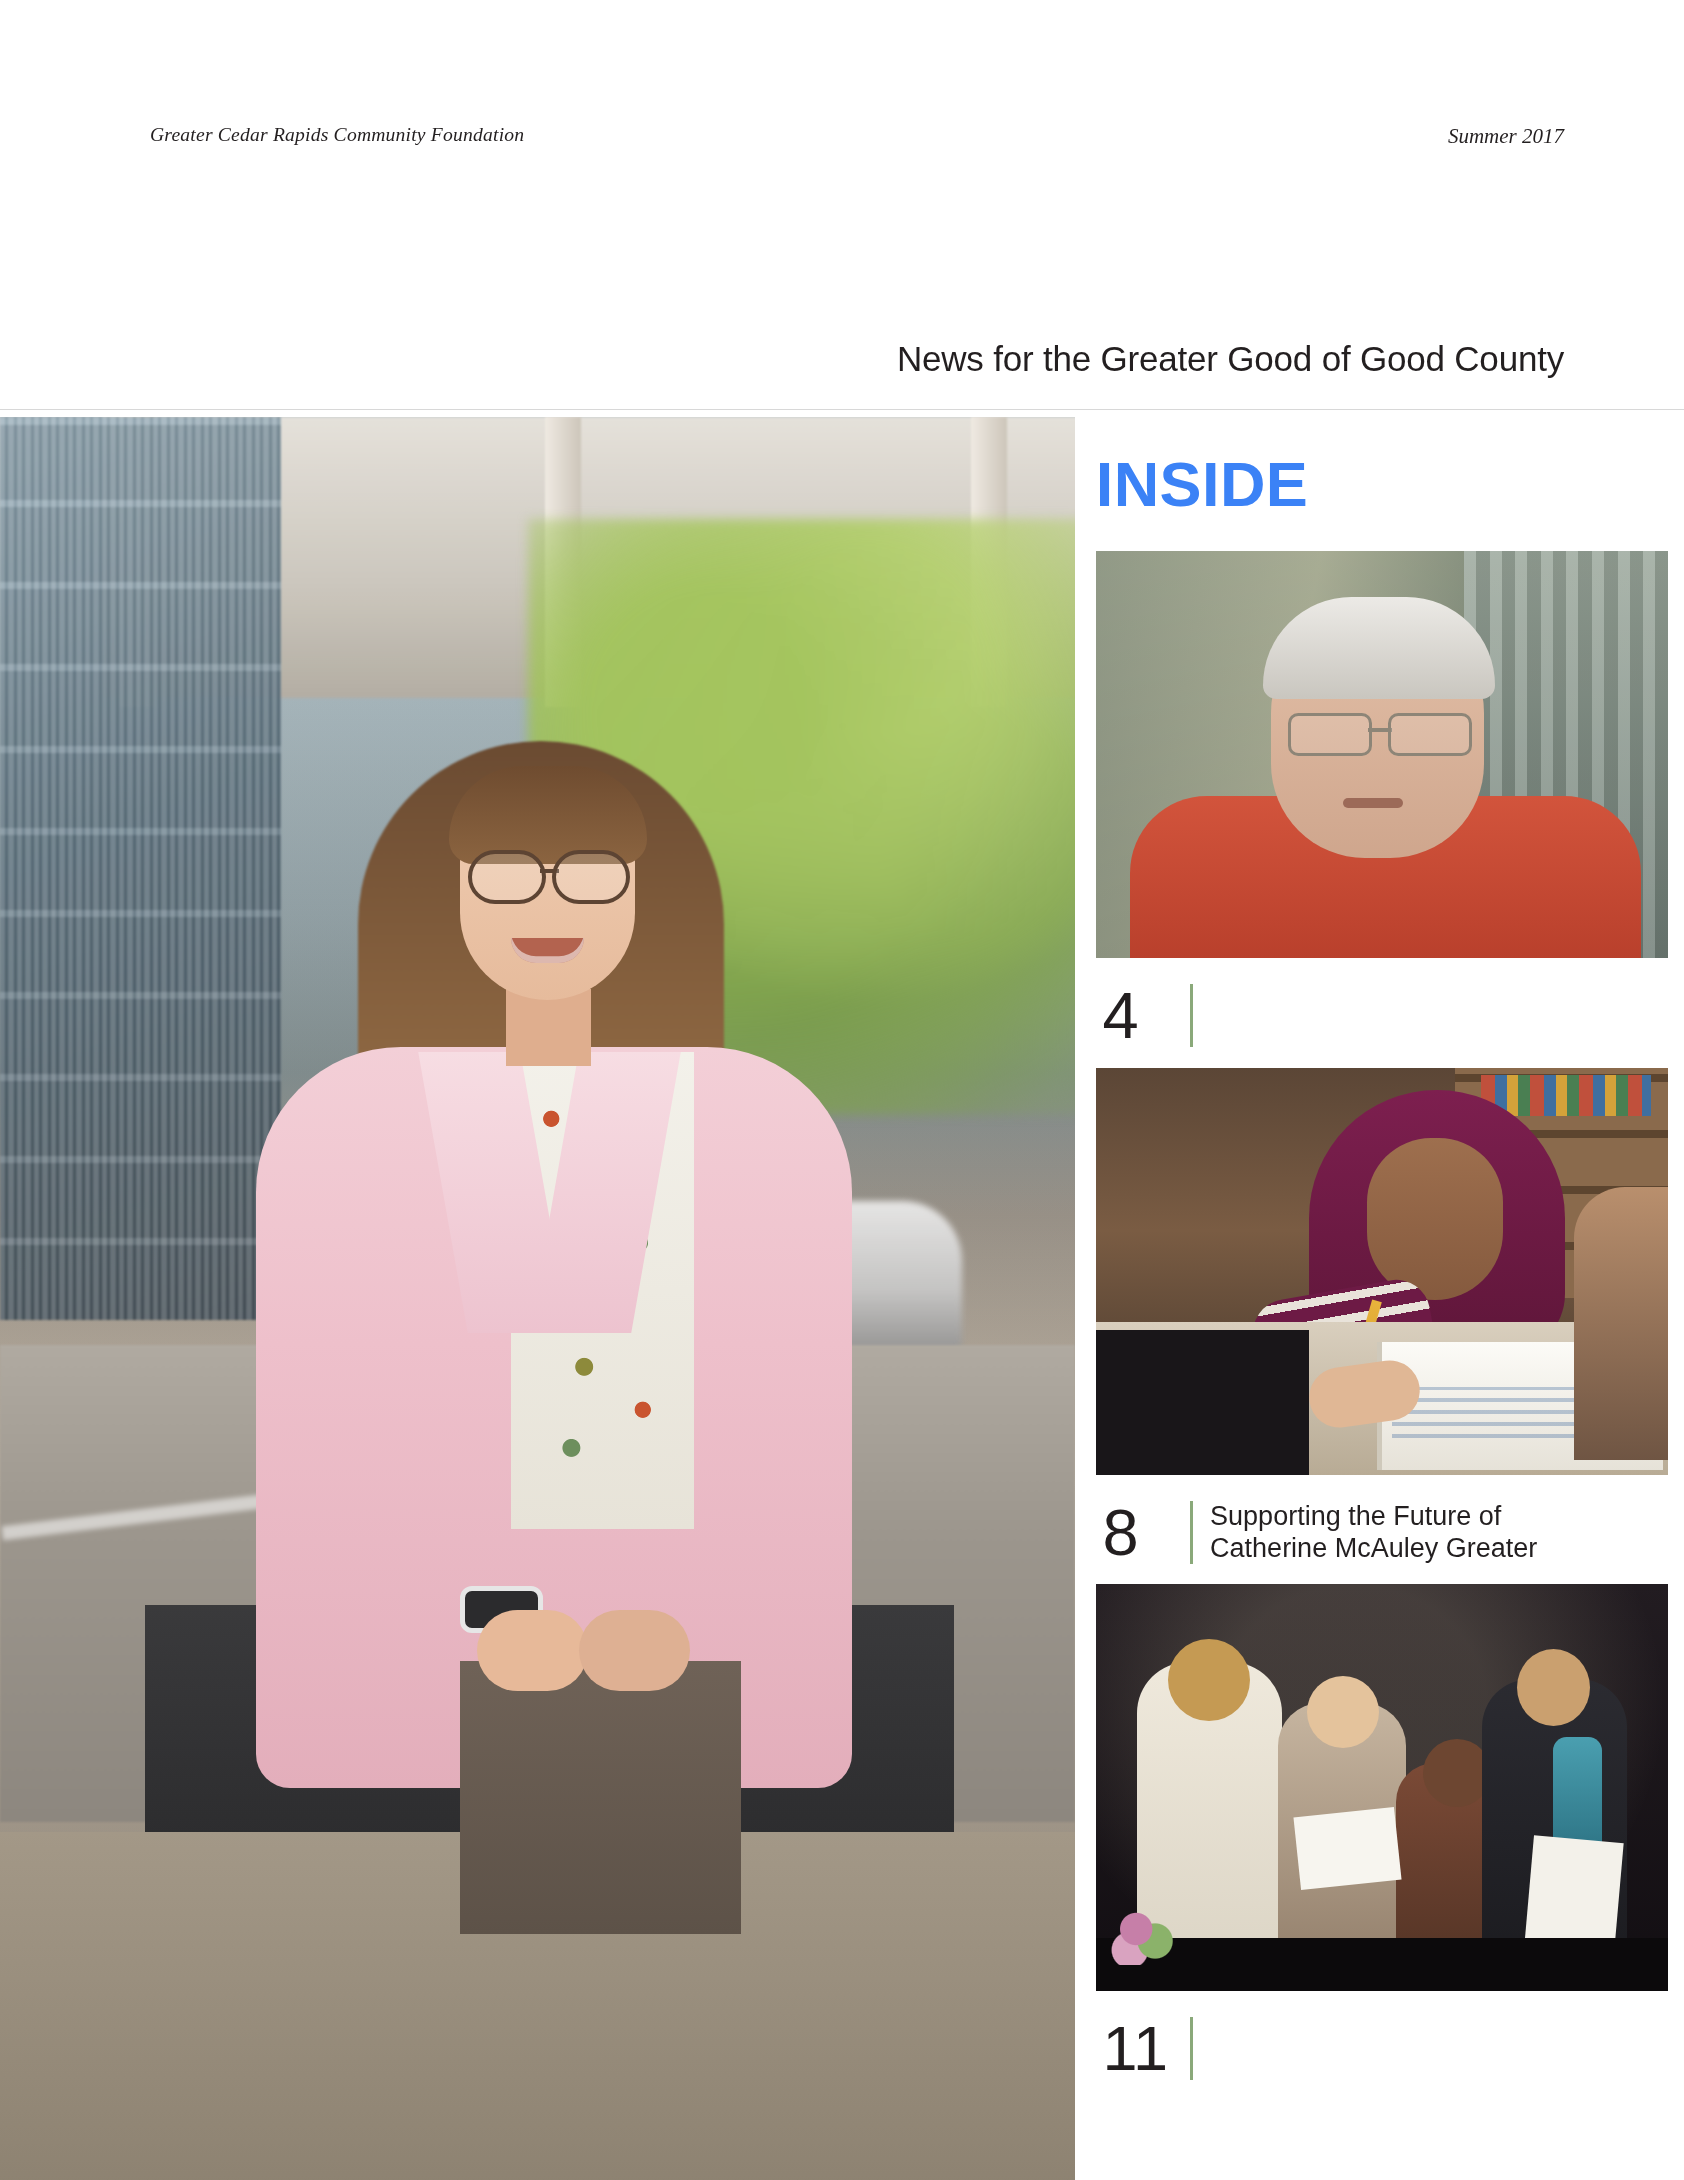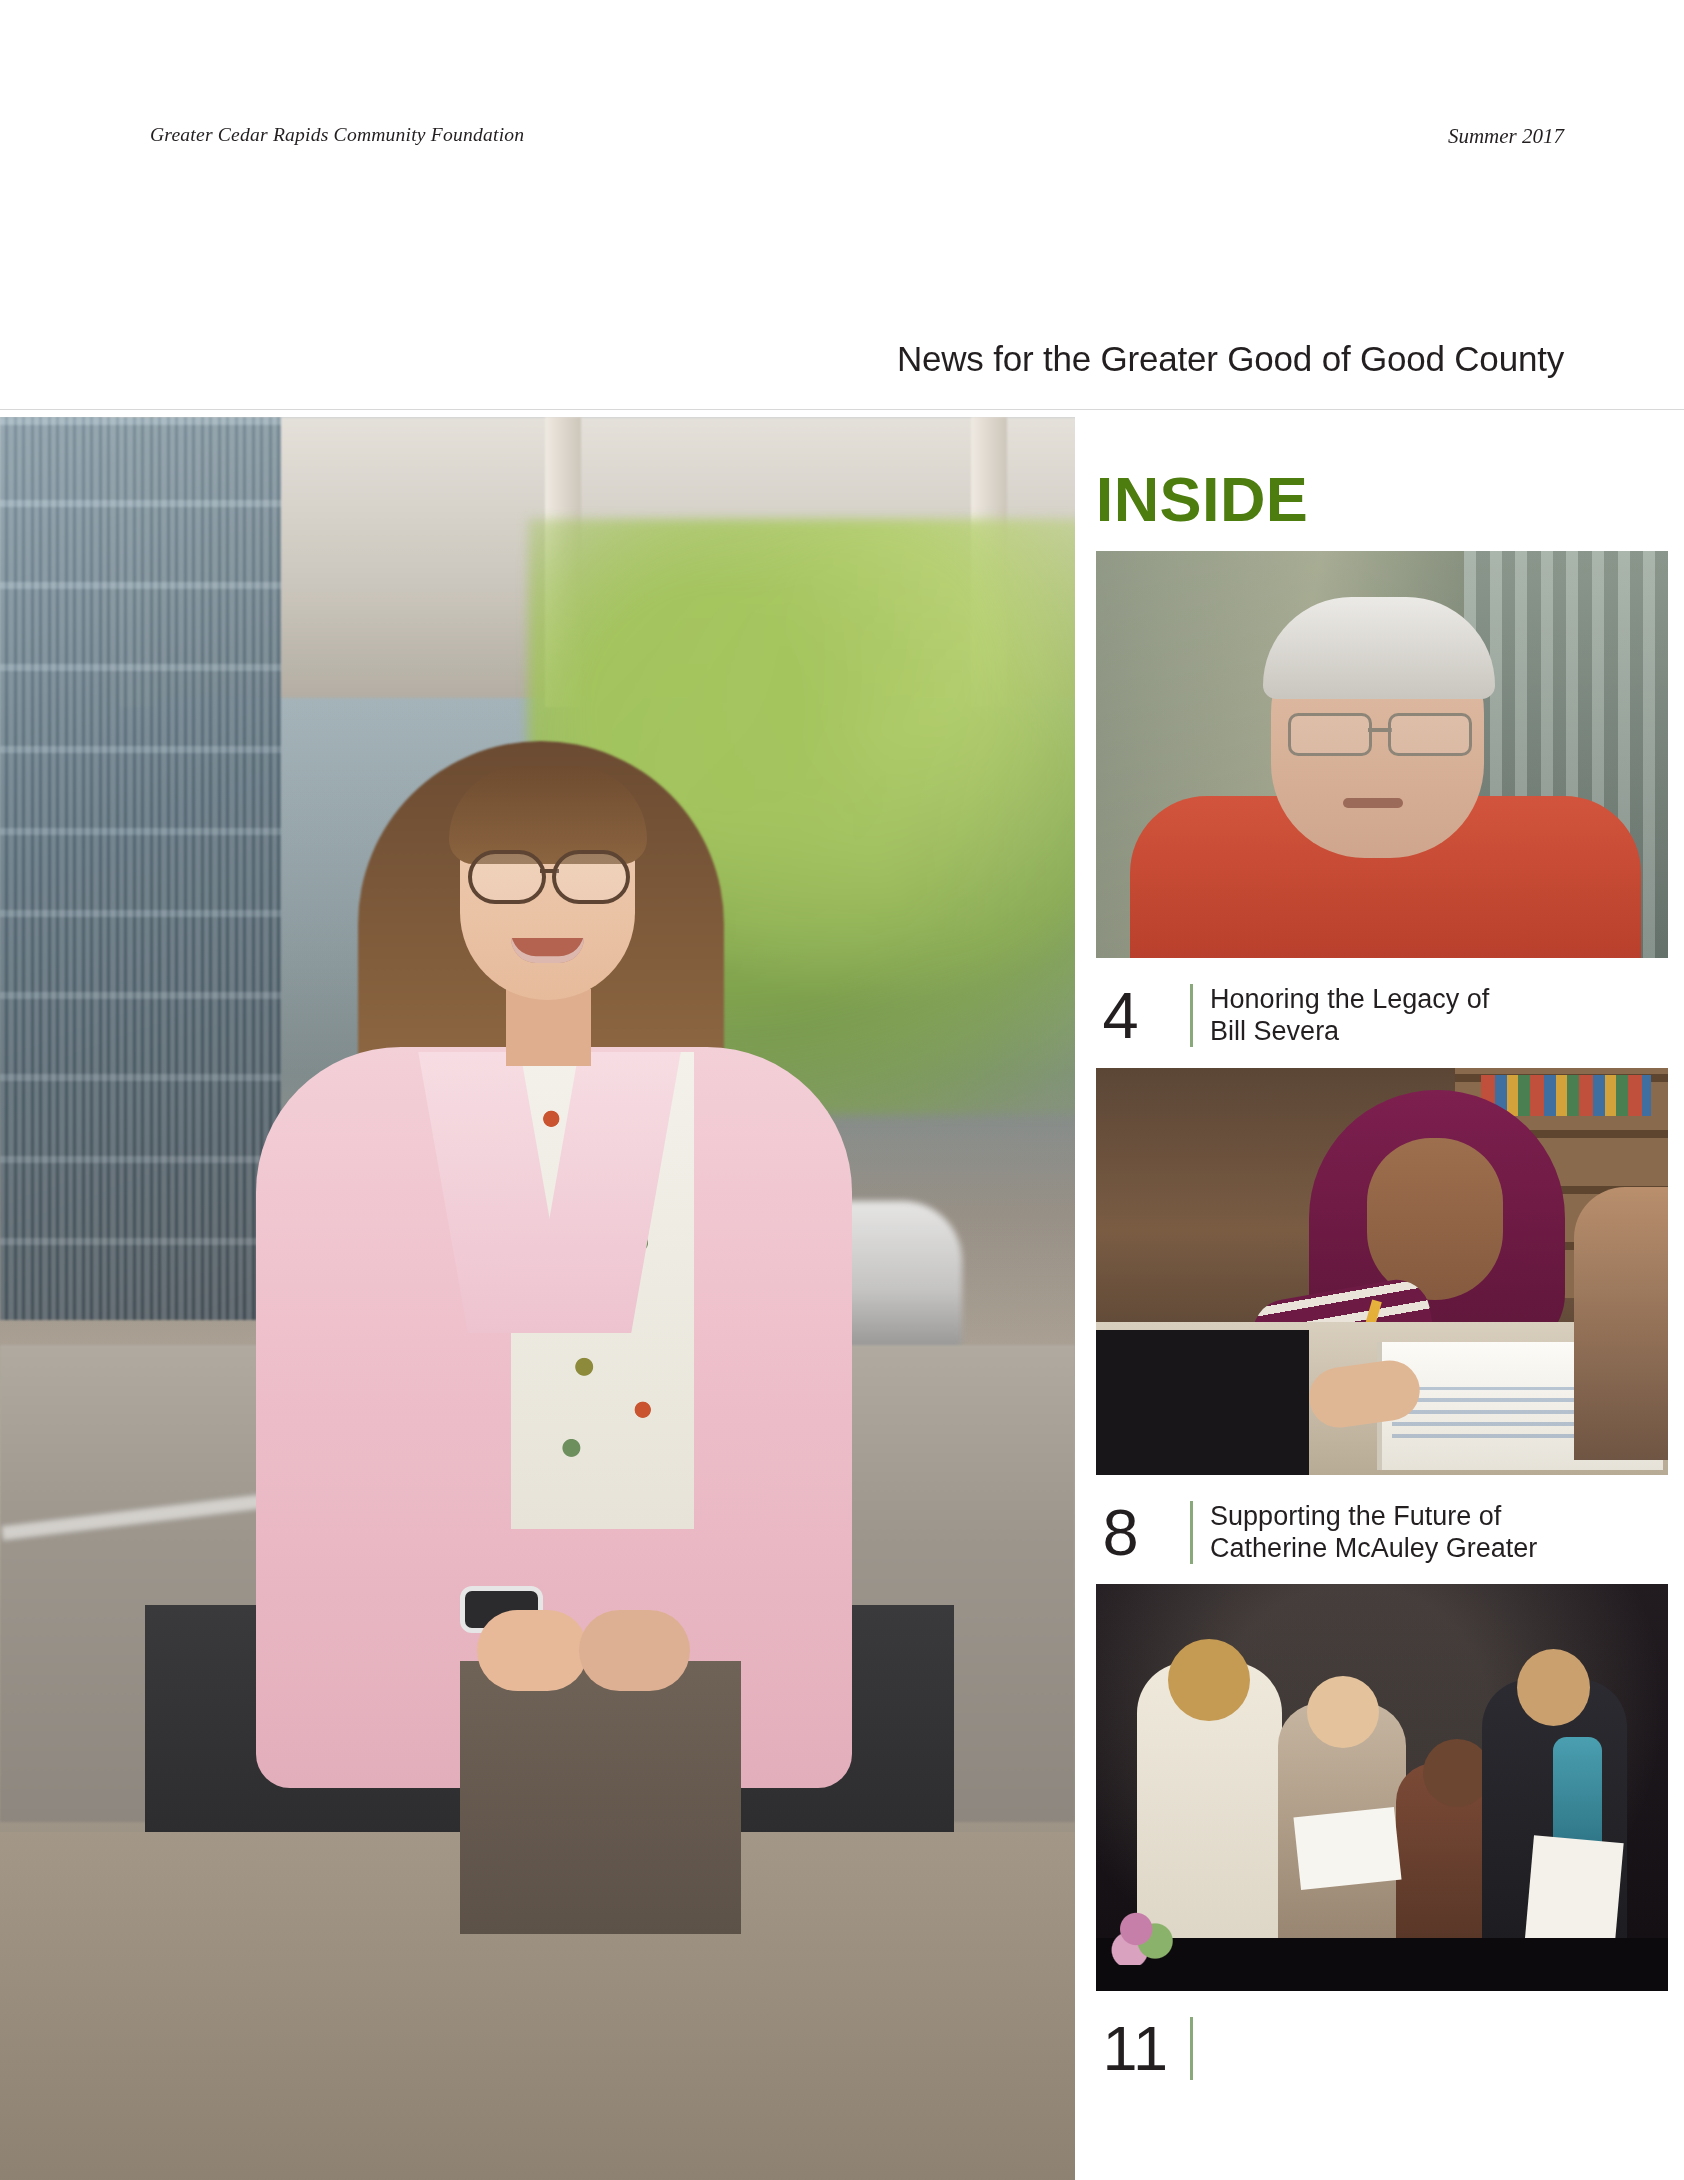--- a/index.html
+++ b/index.html
@@ -332,24 +332,24 @@
   .right-col {
     position: absolute;
     left: 1089px;
     top: 0;
     width: 596px;
     height: 1771px;
   }
   .inside-head {
     position: absolute;
     left: 6.8px;
-    top: 53px;
+    top: 38px;
     font-size: 63px;
     font-weight: bold;
-    color: #4d7c0f;
+    color: #3b82f6;
     letter-spacing: 0.4px;
   }
 
   .inside-item { position: absolute; left: 6.8px; width: 572px; }
   .item-photo {
     width: 572px;
     overflow: hidden;
     position: relative;
   }
   .item-cap {
@@ -515,24 +515,20 @@
             <div class="ln l"></div>
             <div class="br"></div>
             <div class="ln r"></div>
           </div>
           <div class="p1-mouth"></div>
         </div>
       </div>
       <div class="item-cap">
         <div class="cap-num ic-num">4</div>
         <div class="cap-rule ic-rule"></div>
-        <div class="cap-text ic-text">
-          <div>Honoring the Legacy of</div>
-          <div>Bill Severa</div>
-        </div>
       </div>
     </div>
 
     <div class="inside-item" style="top:658px">
       <div class="item-photo" style="height:407px">
         <div class="p2">
           <div class="p2-shelf"></div>
           <div class="p2-books"></div>
           <div class="p2-hijab"></div>
           <div class="p2-face"></div>

